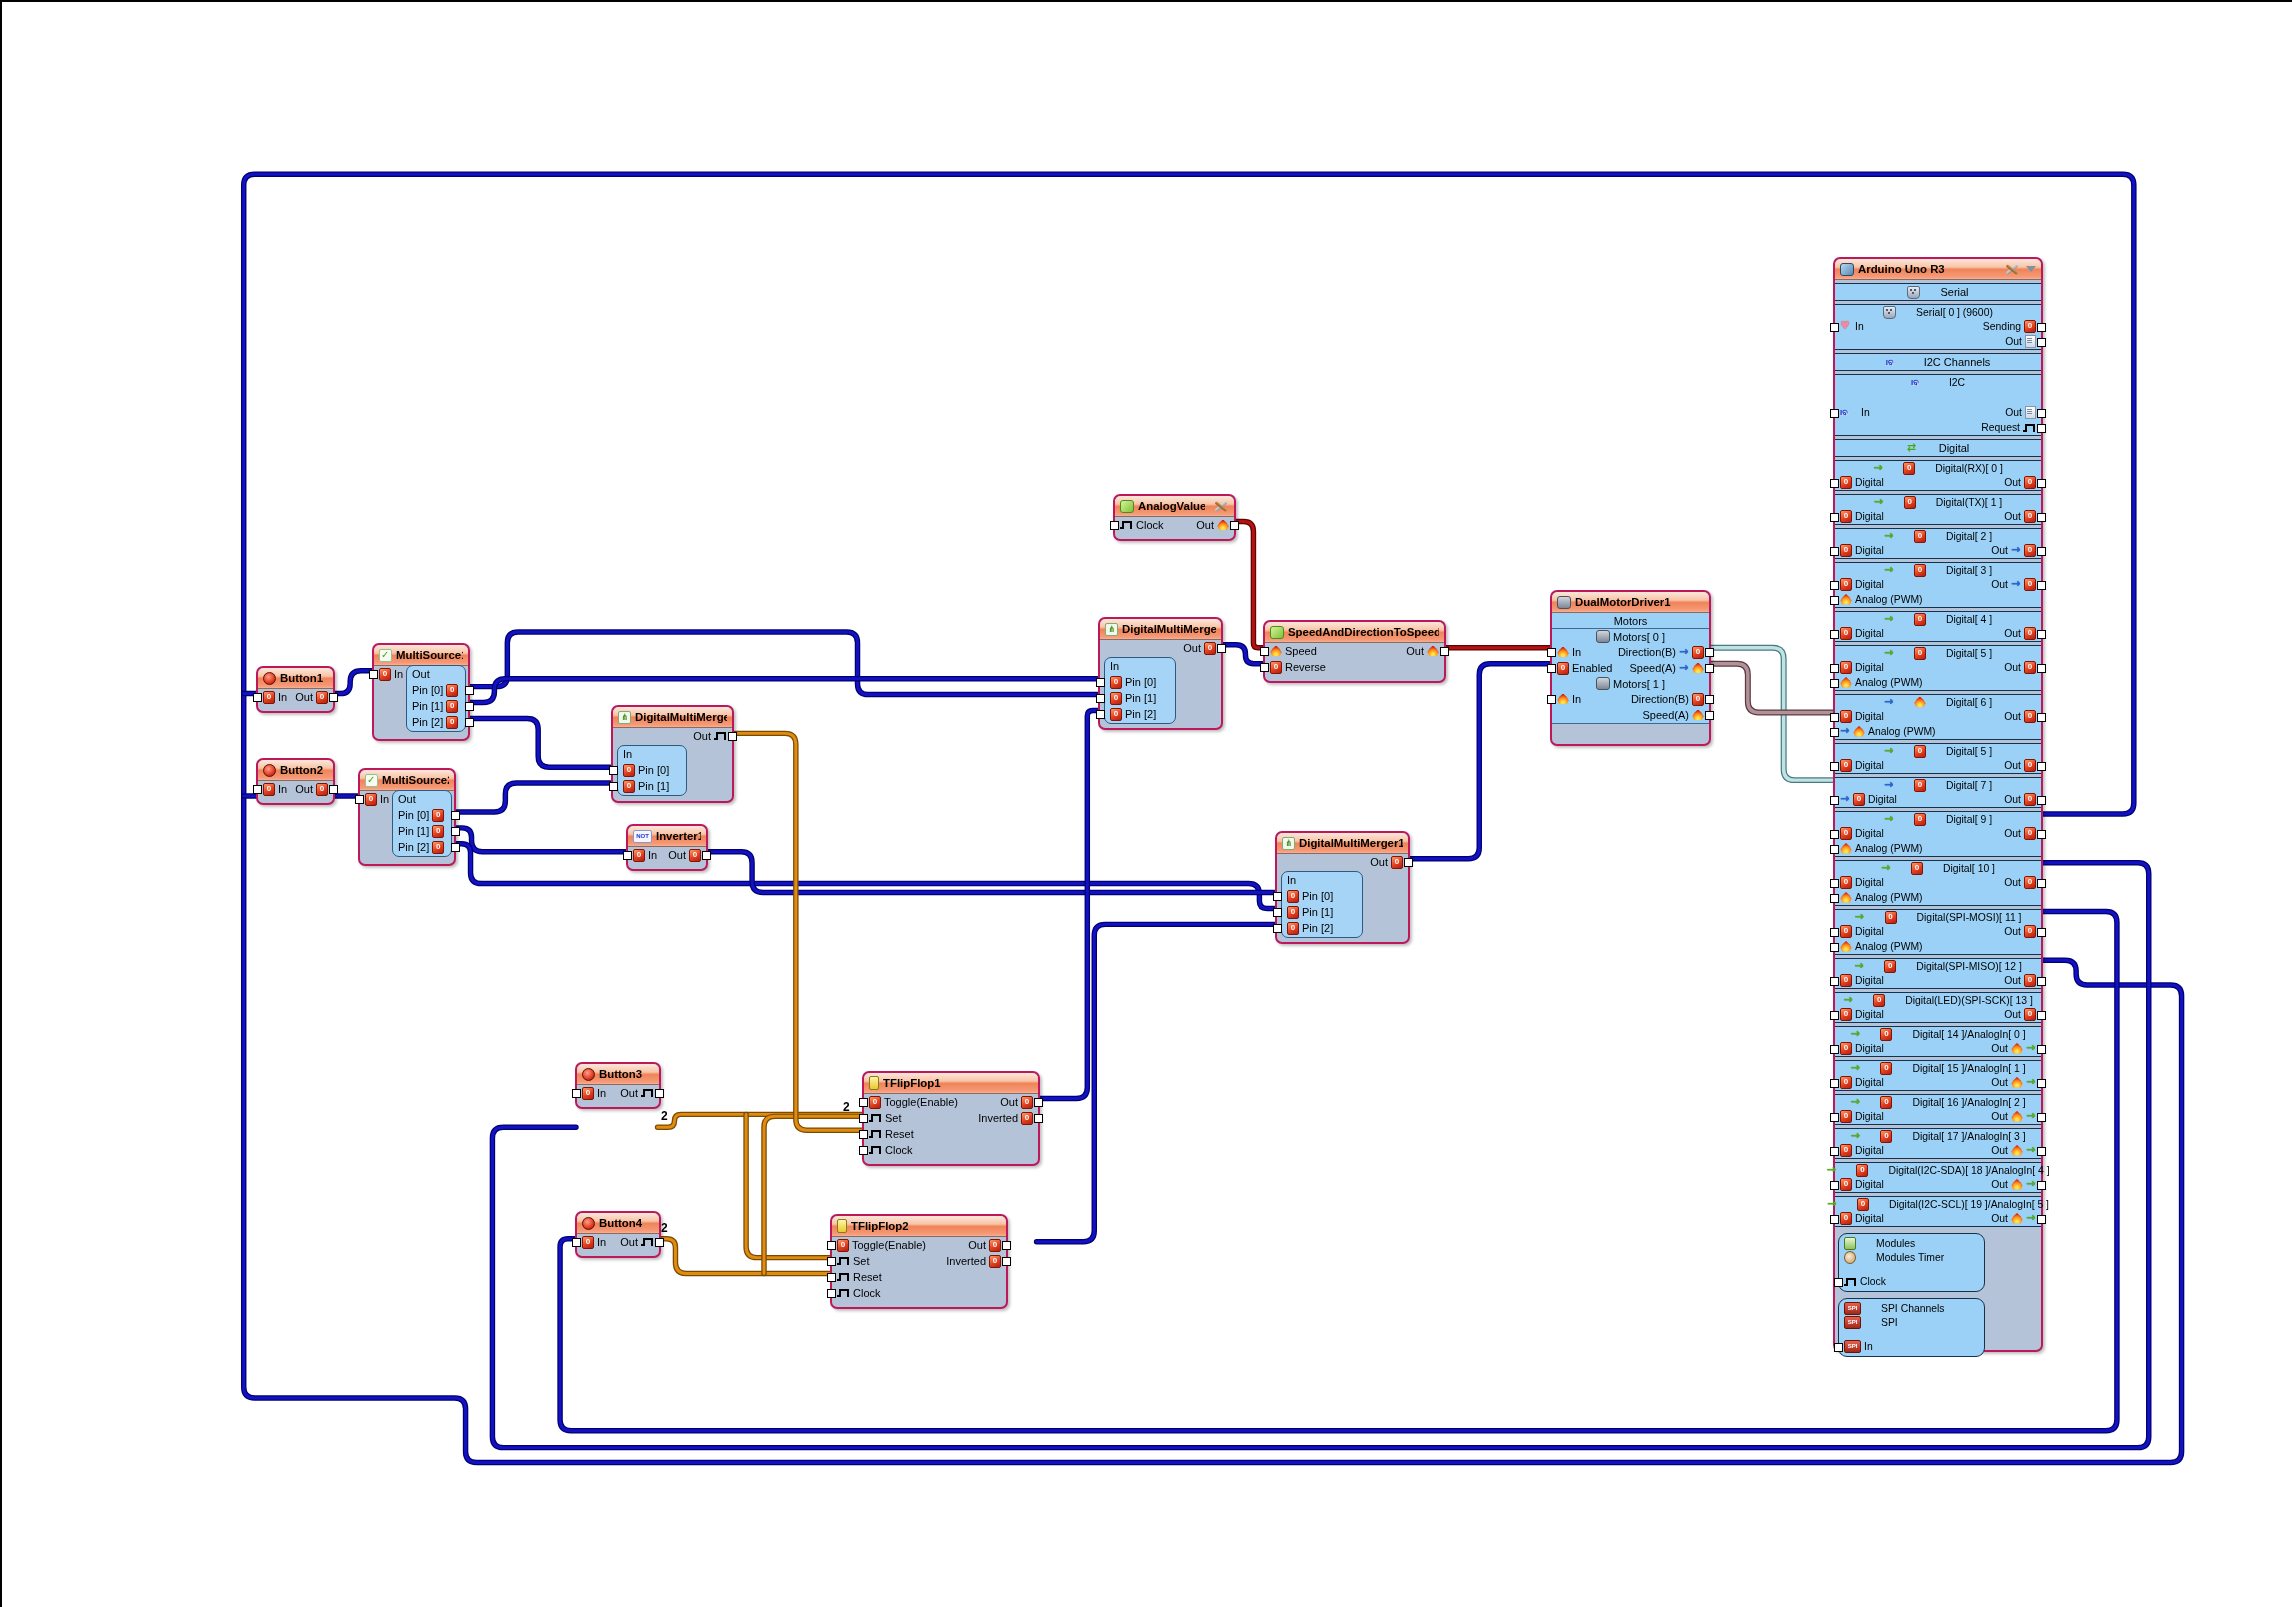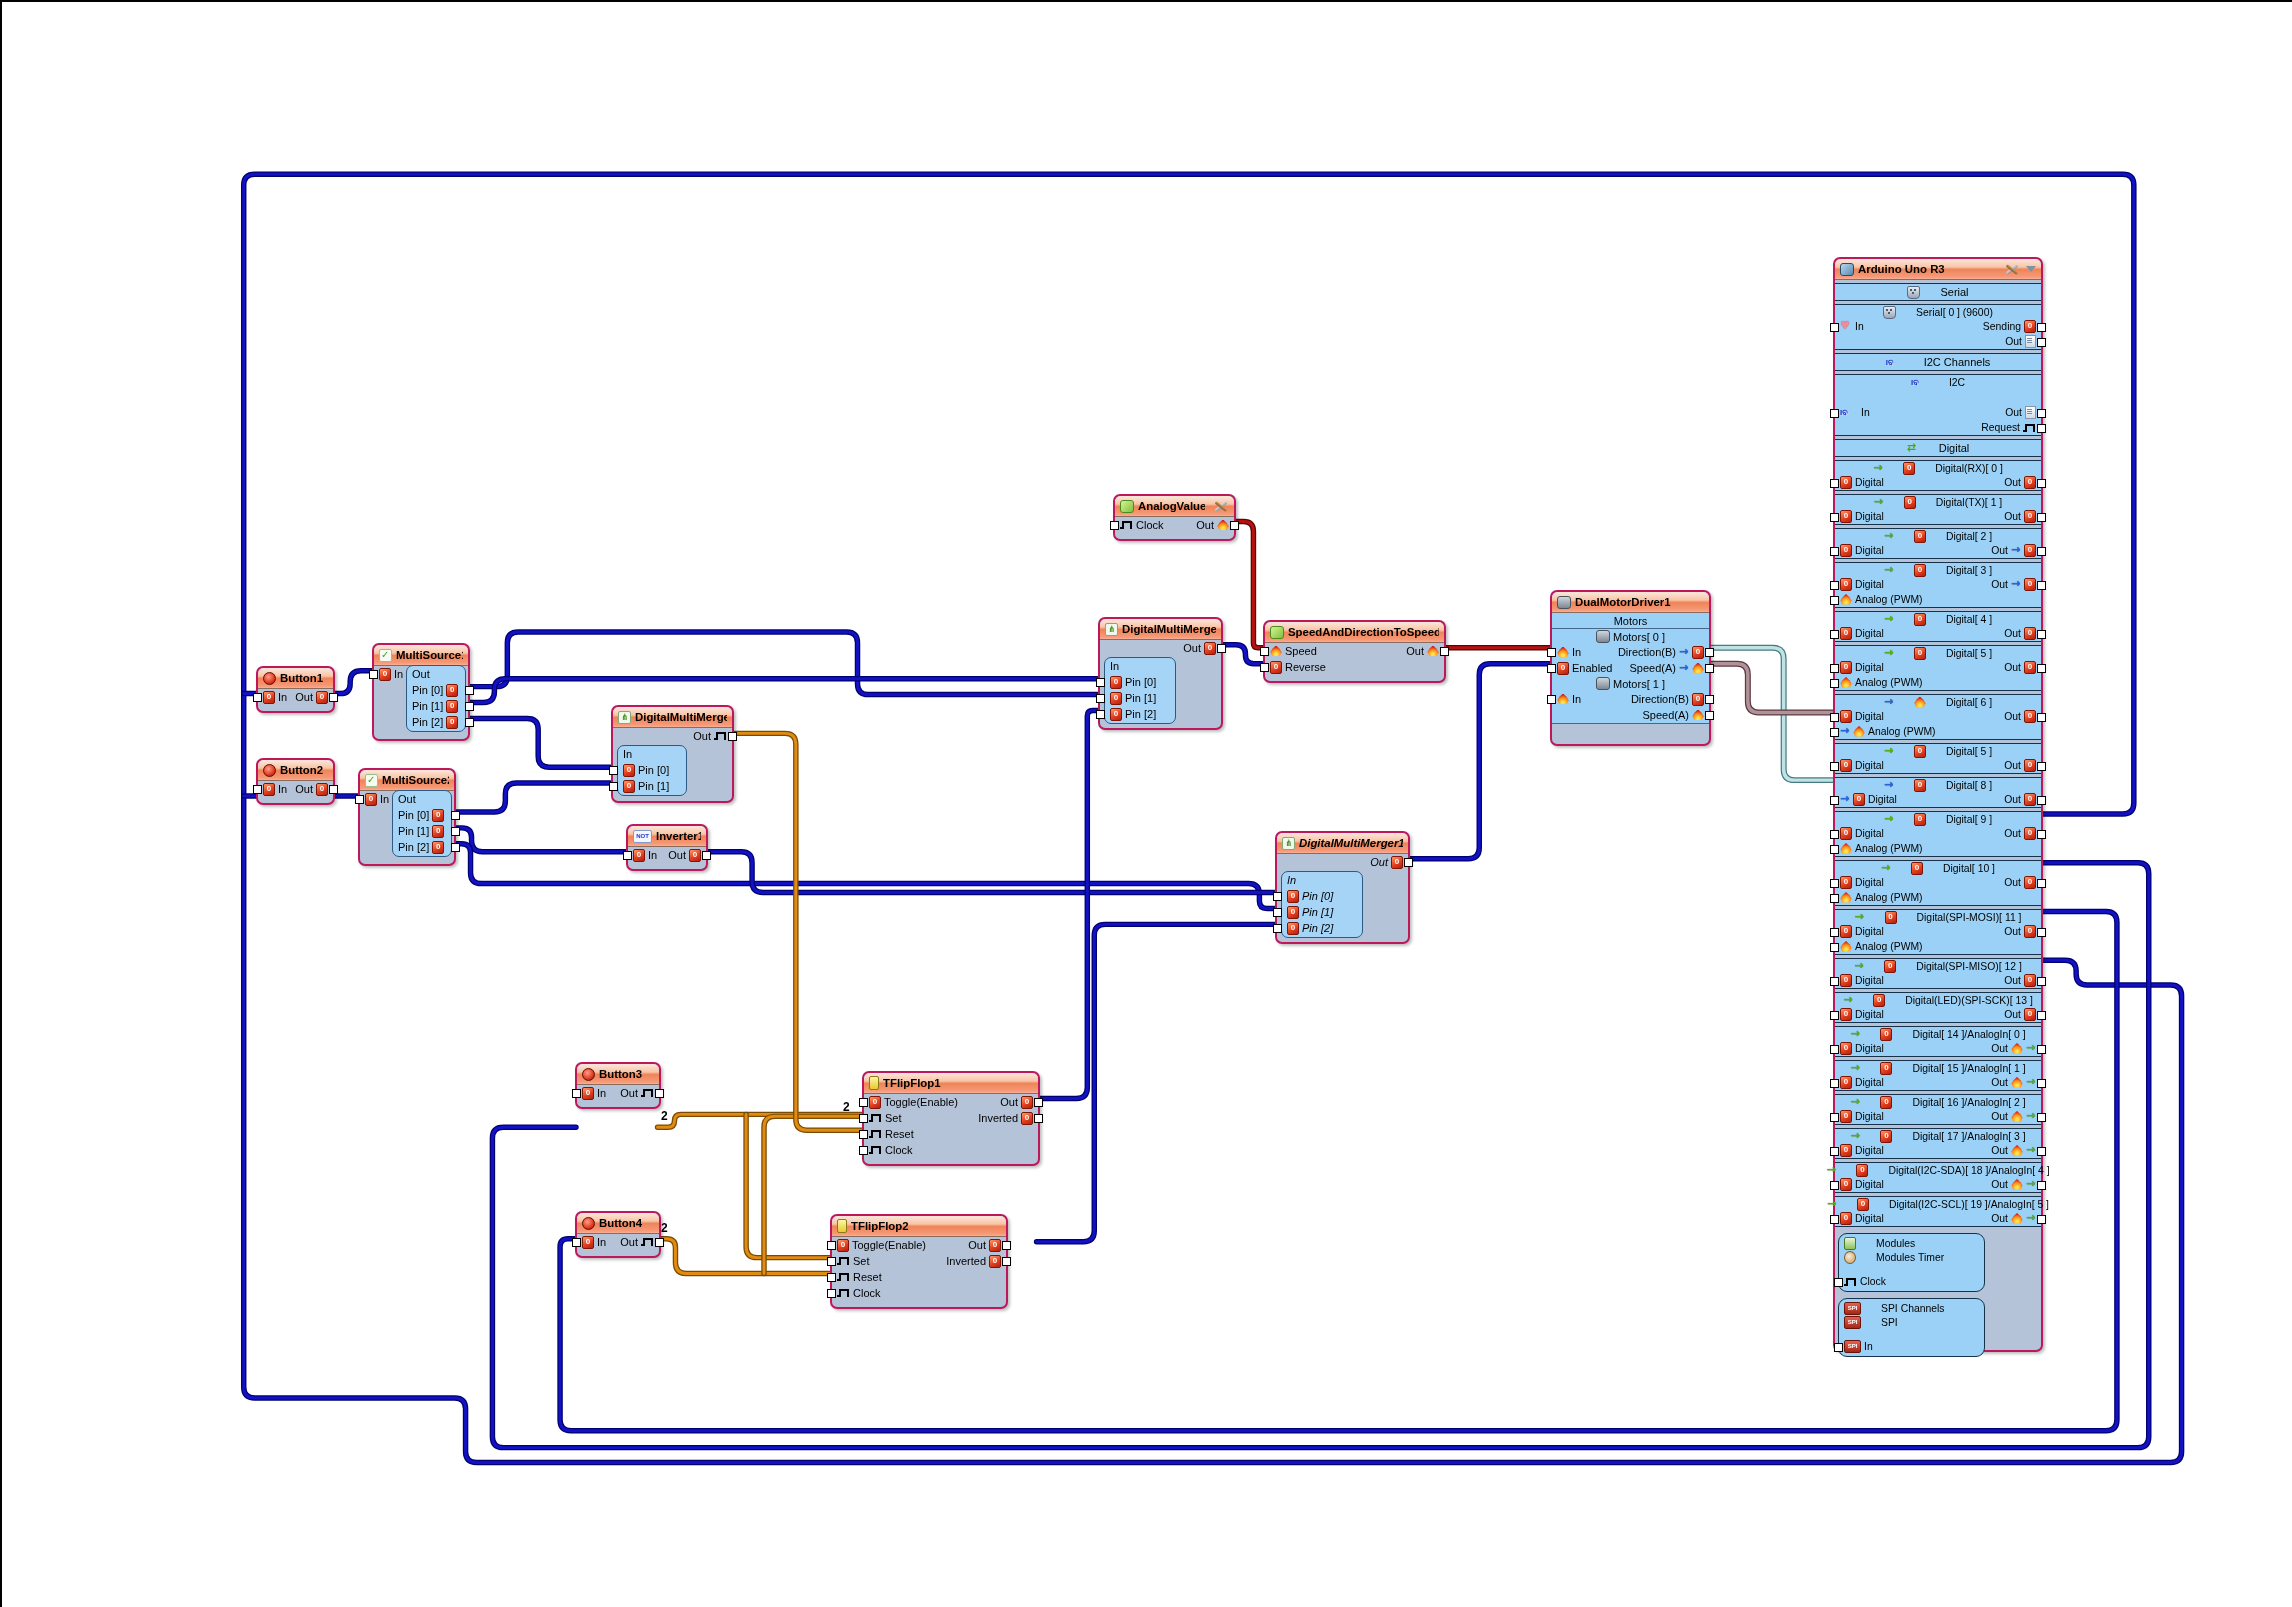--- a/index.html
+++ b/index.html
@@ -370,21 +370,21 @@
           </div>
           <div class="prow">
             <span class="pin pl"></span>
             <span class="lbl">
               <span class="ic ic-digital"></span>
               <span>Pin [2]</span>
             </span>
           </div>
         </div>
       </div>
-      <div class="block" style="left: 1275px; top: 831px; width: 131px; height: 109px; font-style: italic;">
+      <div class="block" style="left: 1275px; top: 831px; width: 131px; height: 109px;">
         <div class="bhead">
           <span class="ic ic-merge"></span>
           <span class="t">DigitalMultiMerger1</span>
         </div>
         <div class="prow">
           <span class="lbl right">
             <span>Out</span>
             <span class="ic ic-digital"></span>
           </span>
           <span class="pin pr"></span>
@@ -891,21 +891,21 @@
                 <span>Out</span>
                 <span class="ic ic-digital"></span>
               </span>
               <span class="pin pr"></span>
             </div>
           </div>
           <div class="achan">
             <div class="asub">
               <span class="ic ic-barrow"></span>
               <span class="ic ic-digital"></span>
-              <span>Digital[ 8 ]</span>
+              <span>Digital[ 7 ]</span>
             </div>
             <div class="prow">
               <span class="pin pl"></span>
               <span class="lbl">
                 <span class="ic ic-barrow"></span>
                 <span class="ic ic-digital"></span>
                 <span>Digital</span>
               </span>
               <span class="lbl right">
                 <span>Out</span>

